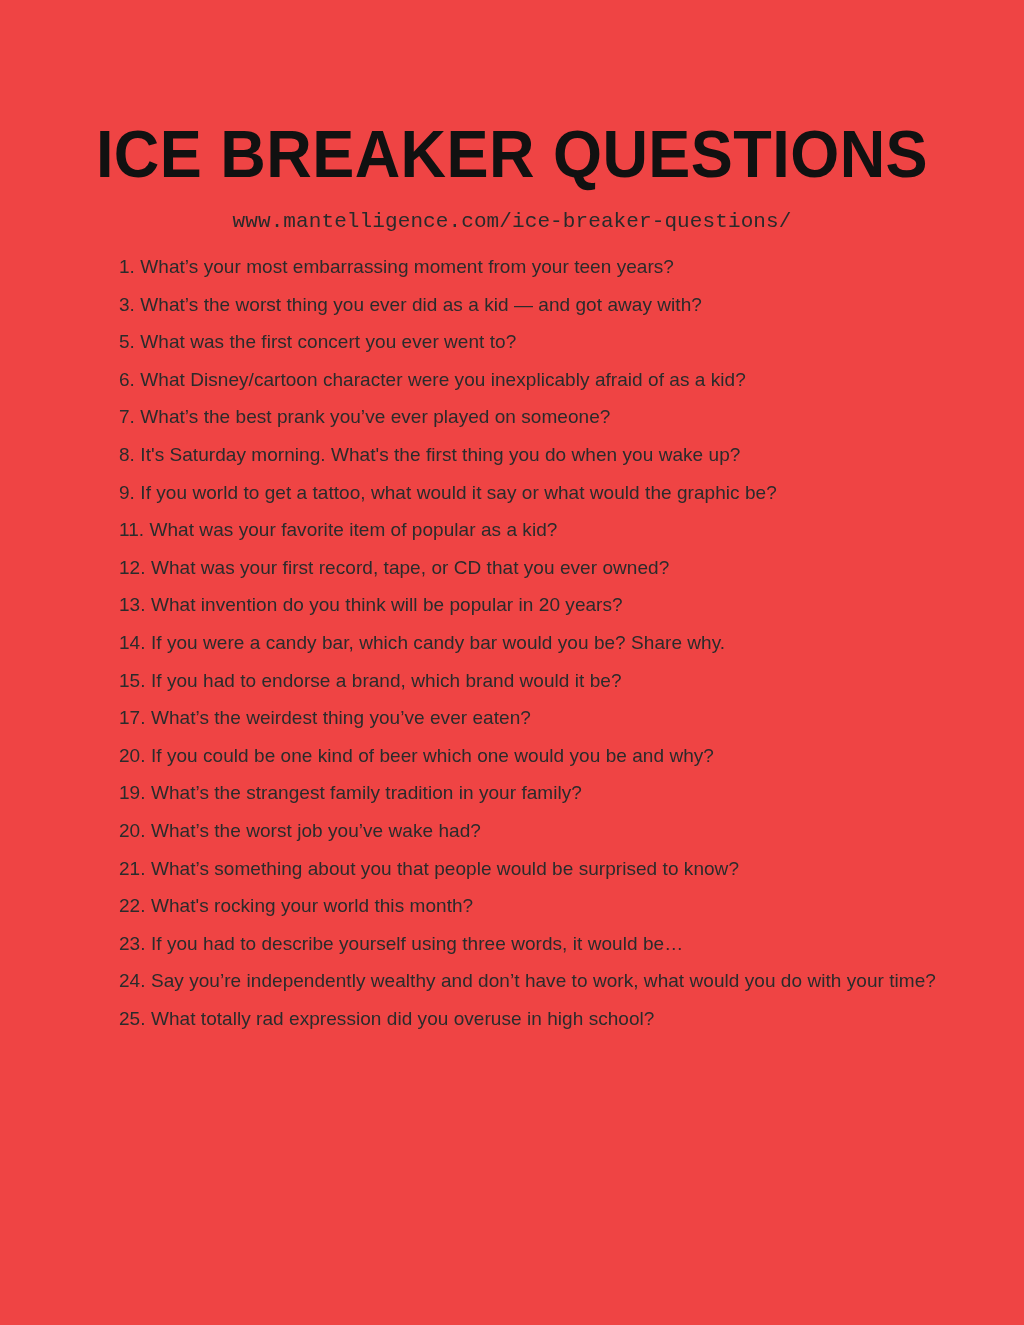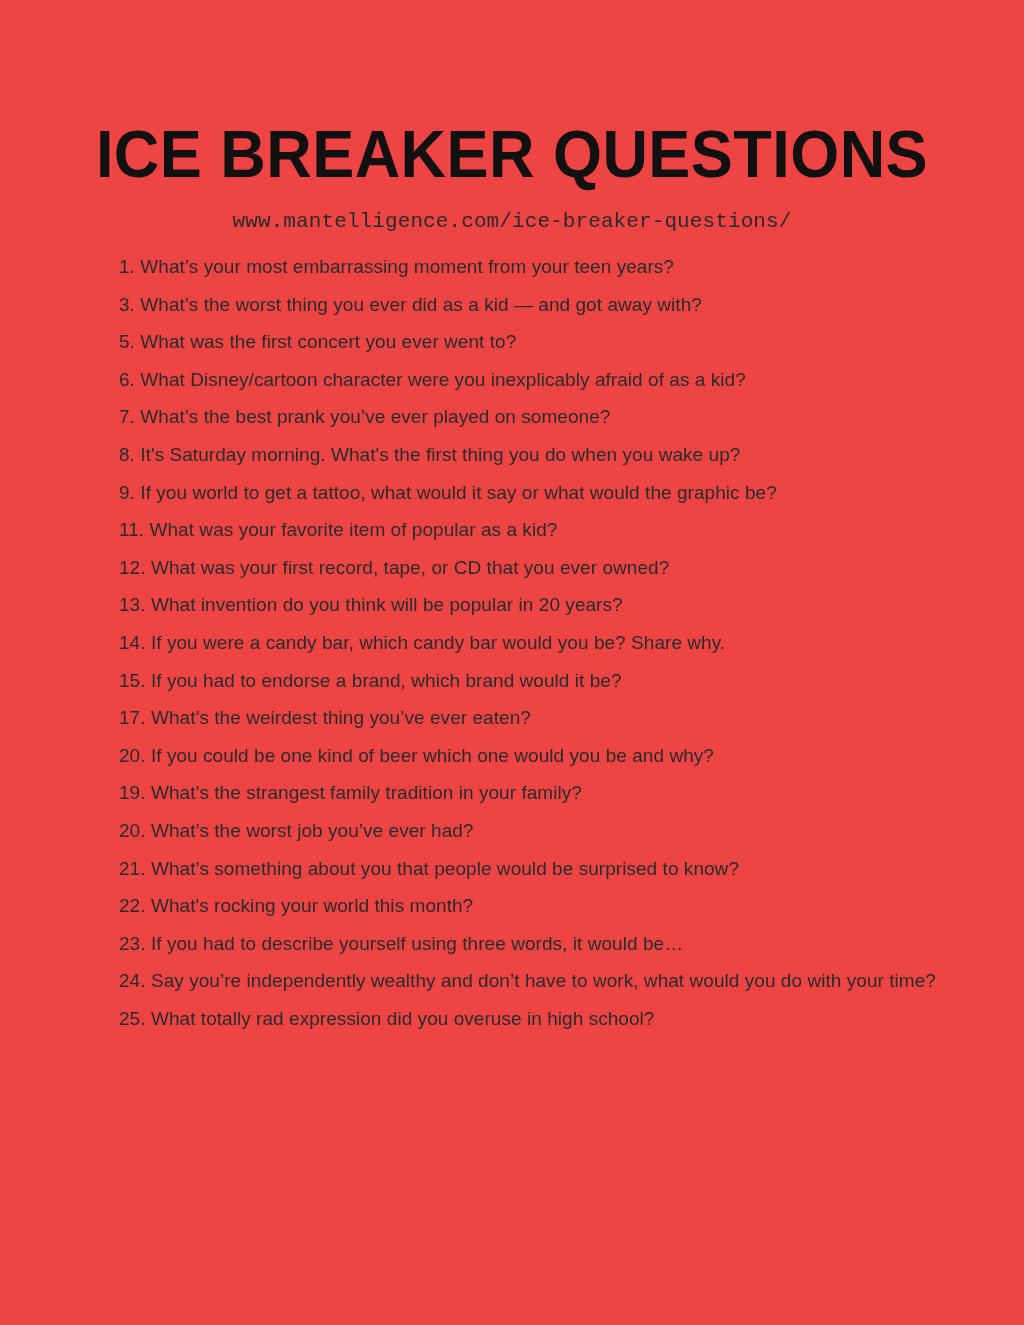--- a/index.html
+++ b/index.html
@@ -104,21 +104,21 @@
       <li class="question-item"><span>8.</span> <span>It's Saturday morning. What's the first thing you do when you wake up?</span></li>
       <li class="question-item"><span>9.</span> <span>If you world to get a tattoo, what would it say or what would the graphic be?</span></li>
       <li class="question-item"><span>11.</span> <span>What was your favorite item of popular as a kid?</span></li>
       <li class="question-item"><span>12.</span> <span>What was your first record, tape, or CD that you ever owned?</span></li>
       <li class="question-item"><span>13.</span> <span>What invention do you think will be popular in 20 years?</span></li>
       <li class="question-item"><span>14.</span> <span>If you were a candy bar, which candy bar would you be? Share why.</span></li>
       <li class="question-item"><span>15.</span> <span>If you had to endorse a brand, which brand would it be?</span></li>
       <li class="question-item"><span>17.</span> <span>What’s the weirdest thing you’ve ever eaten?</span></li>
       <li class="question-item"><span>20.</span> <span>If you could be one kind of beer which one would you be and why?</span></li>
       <li class="question-item"><span>19.</span> <span>What’s the strangest family tradition in your family?</span></li>
-      <li class="question-item"><span>20.</span> <span>What’s the worst job you’ve ever had?</span></li>
+      <li class="question-item"><span>20.</span> <span>What’s the worst job you’ve wake had?</span></li>
       <li class="question-item"><span>21.</span> <span>What’s something about you that people would be surprised to know?</span></li>
       <li class="question-item"><span>22.</span> <span>What's rocking your world this month?</span></li>
       <li class="question-item"><span>23.</span> <span>If you had to describe yourself using three words, it would be…</span></li>
       <li class="question-item"><span>24.</span> <span>Say you’re independently wealthy and don’t have to work, what would you do with your time?</span></li>
       <li class="question-item"><span>25.</span> <span>What totally rad expression did you overuse in high school?</span></li>
     </ol>
 
 </div>
 
 </body></html>

